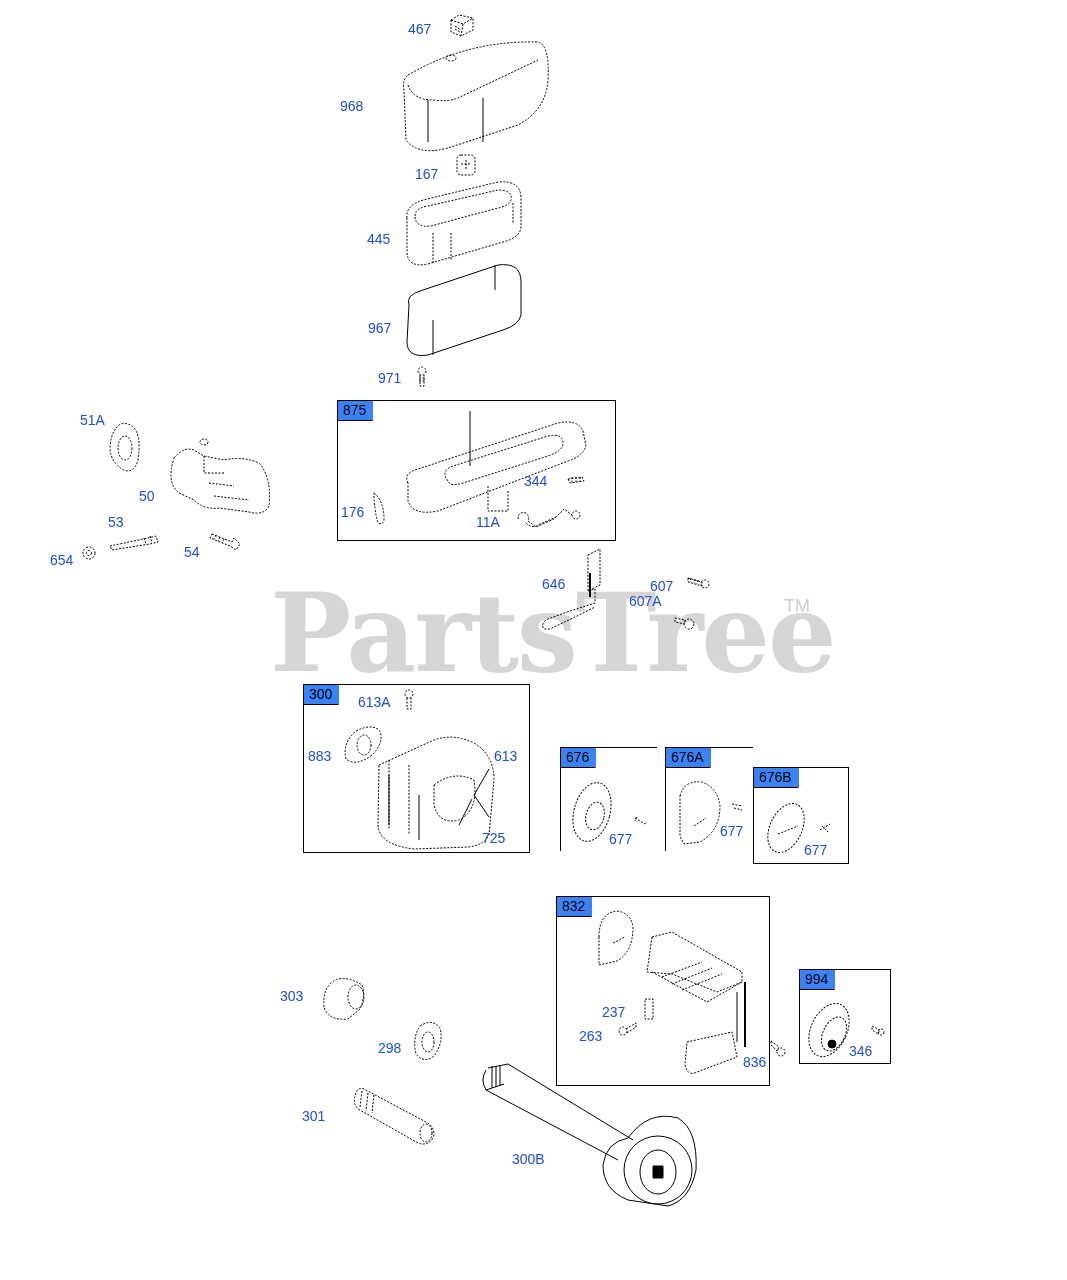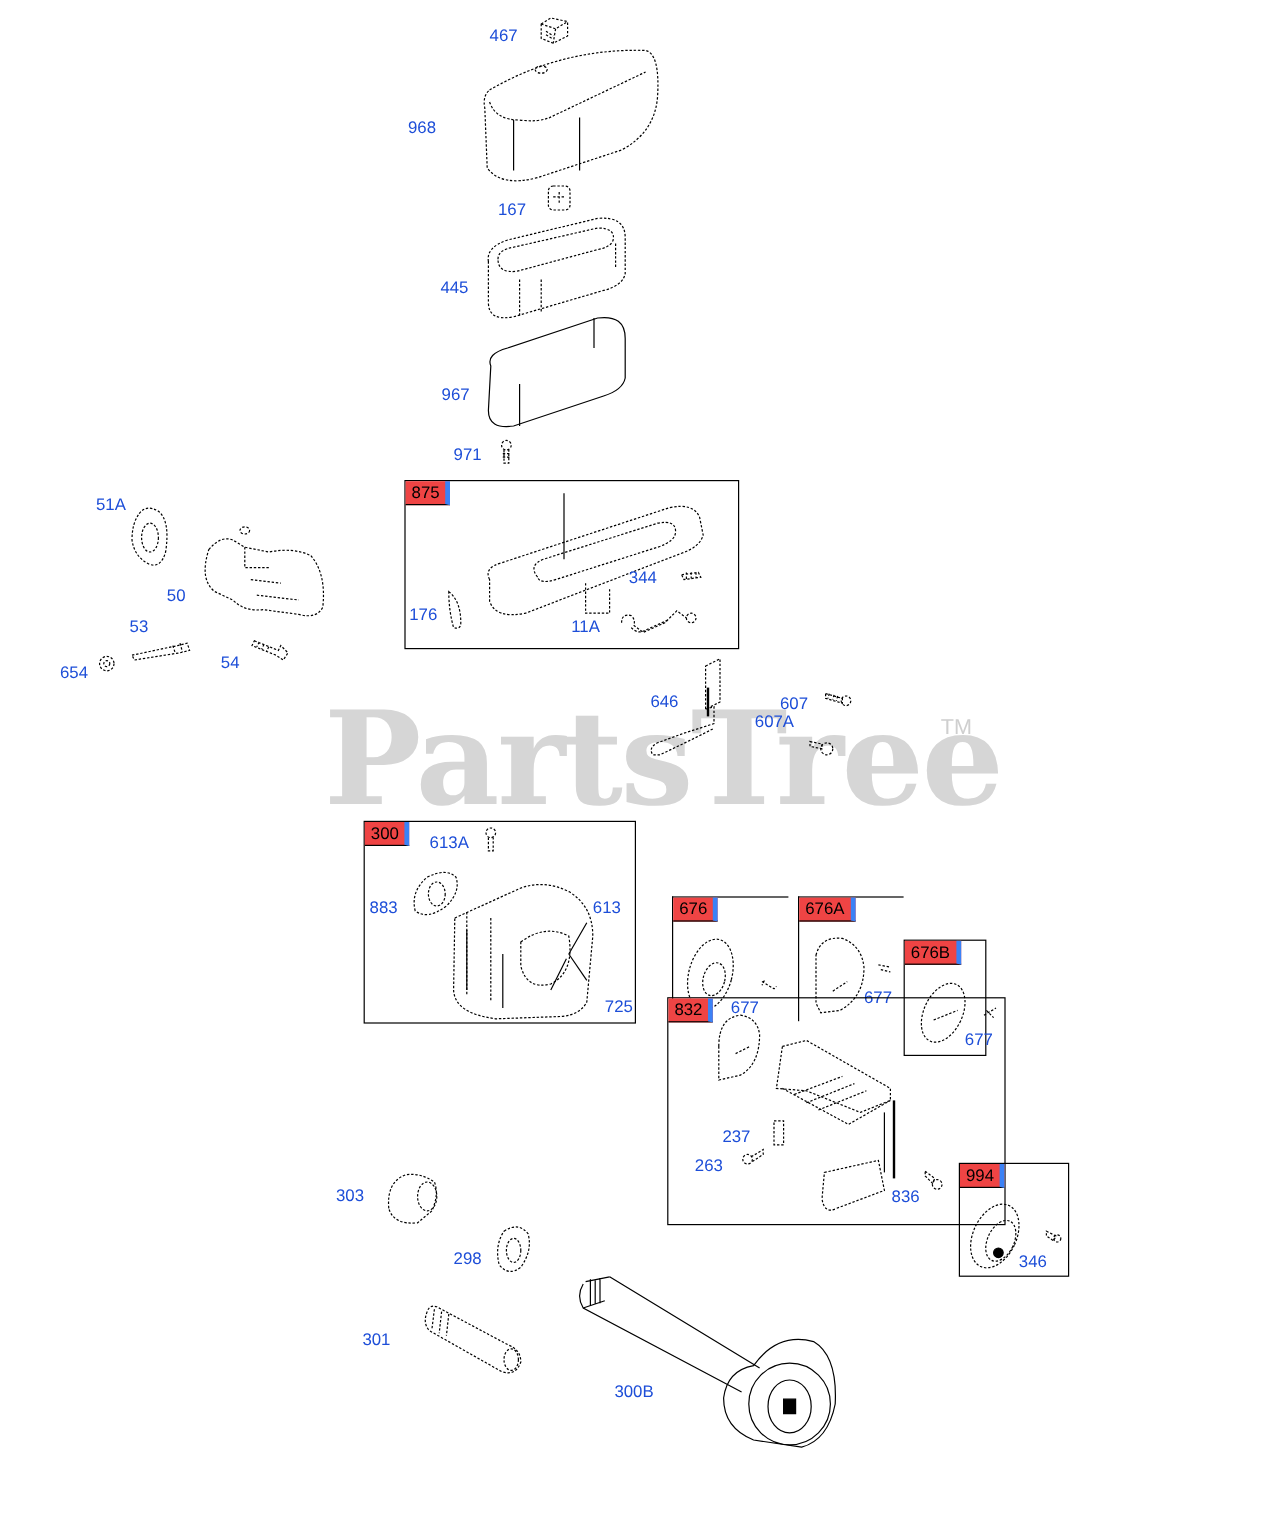--- a/index.html
+++ b/index.html
@@ -1,22 +1,22 @@
 <!DOCTYPE html>
 <html><head>
 <meta charset="utf-8">
 <style>
   html, body { margin:0; padding:0; background:#ffffff; }
   body { width:1067px; height:1280px; position:relative; overflow:hidden;
          font-family:"Liberation Sans", sans-serif; color:#000; }
   .lbl { position:absolute; font-size:14px; line-height:16px; white-space:nowrap; color:#1d4ed8; }
   .box { position:absolute; border:1px solid #000; box-sizing:border-box; }
   .box-open { position:absolute; border-left:1px solid #000; border-top:1px solid #000; box-sizing:border-box;margin-left:12px; }
-  .tag { position:absolute; left:0; top:0; border-right:4px solid #3b82f6; border-bottom:1px solid #000;
-         padding:1px 5px 2px 5px; font-size:14px; line-height:16px; background:#ef4444; }
+  .tag { position:absolute; left:0; top:0; border-right:2px solid #3b82f6; border-bottom:1px solid #000;
+         padding:1px 5px 2px 5px; font-size:14px; line-height:16px; background:#3b82f6; }
   .wm { position:absolute; left:270px; top:578px; font-family:"DejaVu Serif", serif; font-weight:bold;
         font-size:108px; letter-spacing:-2px; color:#d6d6d6; line-height:110px; }
   .tm { position:absolute; left:768px; top:596px; font-size:18px; color:#cfcfcf;margin-left:16px; }
   svg.part { position:absolute; overflow:visible; }
   svg.part * { fill:none; stroke:#000; stroke-width:1; stroke-dasharray:2 1.5; }
   svg.part .solid { stroke-dasharray:none; }
   svg.part .thick { stroke-width:2; stroke-dasharray:none; }
 </style>
 </head>
 <body>
@@ -152,21 +152,21 @@
     <path d="M5 40 L60 15 Q80 8 100 18 Q120 30 120 55 L115 110 Q110 120 95 122 L40 124 Q5 120 4 100 Z"></path>
     <path d="M15 35 L15 105 M35 40 L35 110"></path>
     <path d="M60 60 Q80 45 100 55 Q105 85 85 95 Q65 100 60 80 Z"></path>
     <path class="solid" d="M15 50 L15 100 M45 70 L45 115"></path>
   </svg>
   <svg class="part" style="left:150px;top:82px" width="40" height="60" viewBox="0 0 40 60">
     <path class="solid" d="M35 2 L20 28 M18 32 L5 58"></path>
       <path class="solid" d="M20 28 L35 50"></path>
   </svg>
   <span class="lbl" style="left:190px;top:63px">613</span>
-  <span class="lbl" style="left:200px;top:145px">725</span>
+  <span class="lbl" style="left:178px;top:145px">725</span>
 </div>
 
 <div class="box-open" style="left:548px;top:747px;width:97px;height:104px">
   <span class="tag">676</span>
   <svg class="part" style="left:6px;top:30px" width="50" height="68" viewBox="0 0 50 68">
     <ellipse cx="25" cy="34" rx="18" ry="30" transform="rotate(15 25 34)"></ellipse>
       <ellipse cx="28" cy="38" rx="9" ry="14" transform="rotate(15 28 38)"></ellipse>
   </svg>
   <svg class="part" style="left:72px;top:68px" width="16" height="12" viewBox="0 0 16 12">
       <path d="M2 2 L12 8 L14 6 M4 1 L2 5"></path>
@@ -177,33 +177,33 @@
   <span class="tag">676A</span>
   <svg class="part" style="left:8px;top:28px" width="50" height="72" viewBox="0 0 50 72">
     <path d="M6 20 Q10 4 28 6 Q44 12 46 30 Q46 55 26 66 L10 68 L6 60 Z"></path>
       <path d="M20 50 L32 42"></path>
   </svg>
   <svg class="part" style="left:64px;top:54px" width="14" height="12" viewBox="0 0 14 12">
       <path d="M2 2 L12 4 M4 6 L12 8"></path>
     </svg>
   <span class="lbl" style="left:54px;top:75px">677</span>
 </div>
-<div class="box" style="left:753px;top:783px;width:69px;height:97px">
+<div class="box" style="left:753px;top:767px;width:96px;height:97px">
   <span class="tag">676B</span>
   <svg class="part" style="left:6px;top:30px" width="50" height="60" viewBox="0 0 50 60">
     <ellipse cx="26" cy="30" rx="16" ry="26" transform="rotate(25 26 30)"></ellipse>
       <path d="M18 36 L38 28"></path>
   </svg>
   <svg class="part" style="left:64px;top:54px" width="14" height="12" viewBox="0 0 14 12">
       <path d="M2 8 L12 2 M4 4 L10 10"></path>
     </svg>
   <span class="lbl" style="left:50px;top:74px">677</span>
 </div>
 
-<div class="box" style="left:556px;top:831px;width:282px;height:190px">
+<div class="box" style="left:556px;top:896px;width:214px;height:190px">
   <span class="tag">832</span>
   <svg class="part" style="left:38px;top:10px" width="42" height="62" viewBox="0 0 42 62">
     <path d="M4 30 Q4 6 22 4 Q36 6 38 20 Q38 45 22 54 L4 58 Z"></path>
       <path d="M18 36 L30 30"></path>
   </svg>
   <svg class="part" style="left:90px;top:35px" width="135" height="150" viewBox="0 0 135 150">
     <path d="M5 5 L25 0 L95 40 L95 50 L70 60 L25 42 L0 40 Z"></path>
     <path d="M5 40 L60 70 L95 50 M15 45 L55 30 M25 52 L65 36 M35 58 L75 42"></path>
     <path class="thick" d="M98 50 L98 115"></path>
       <path class="solid" d="M90 60 L90 110"></path>

